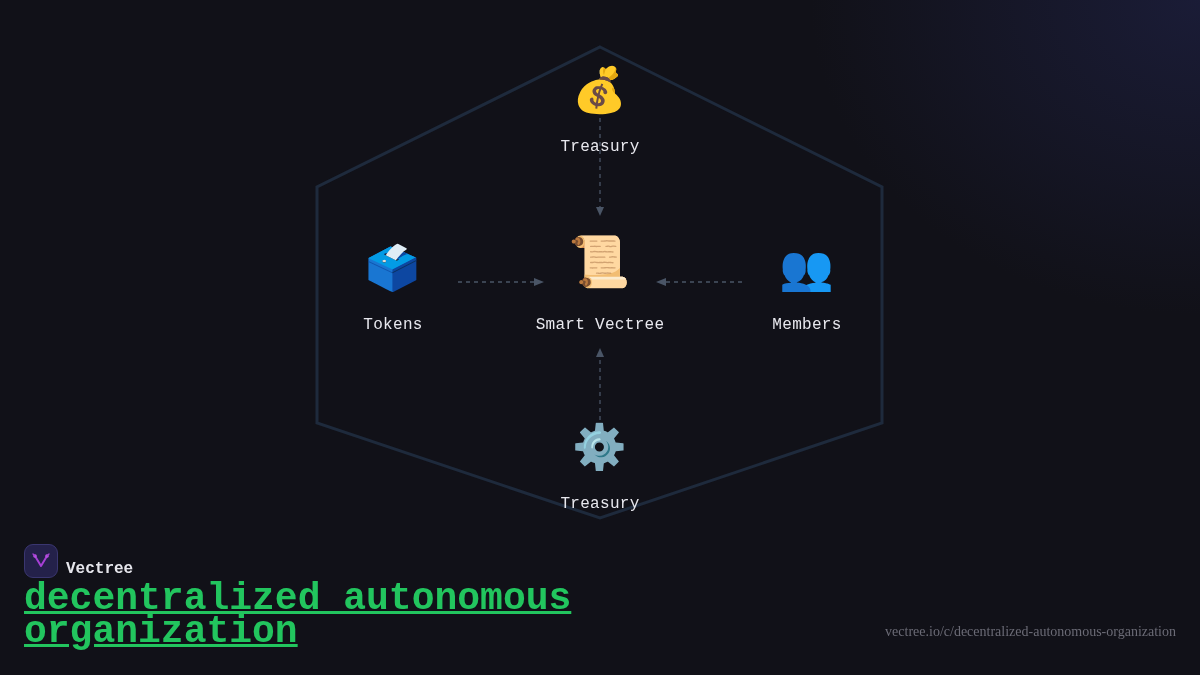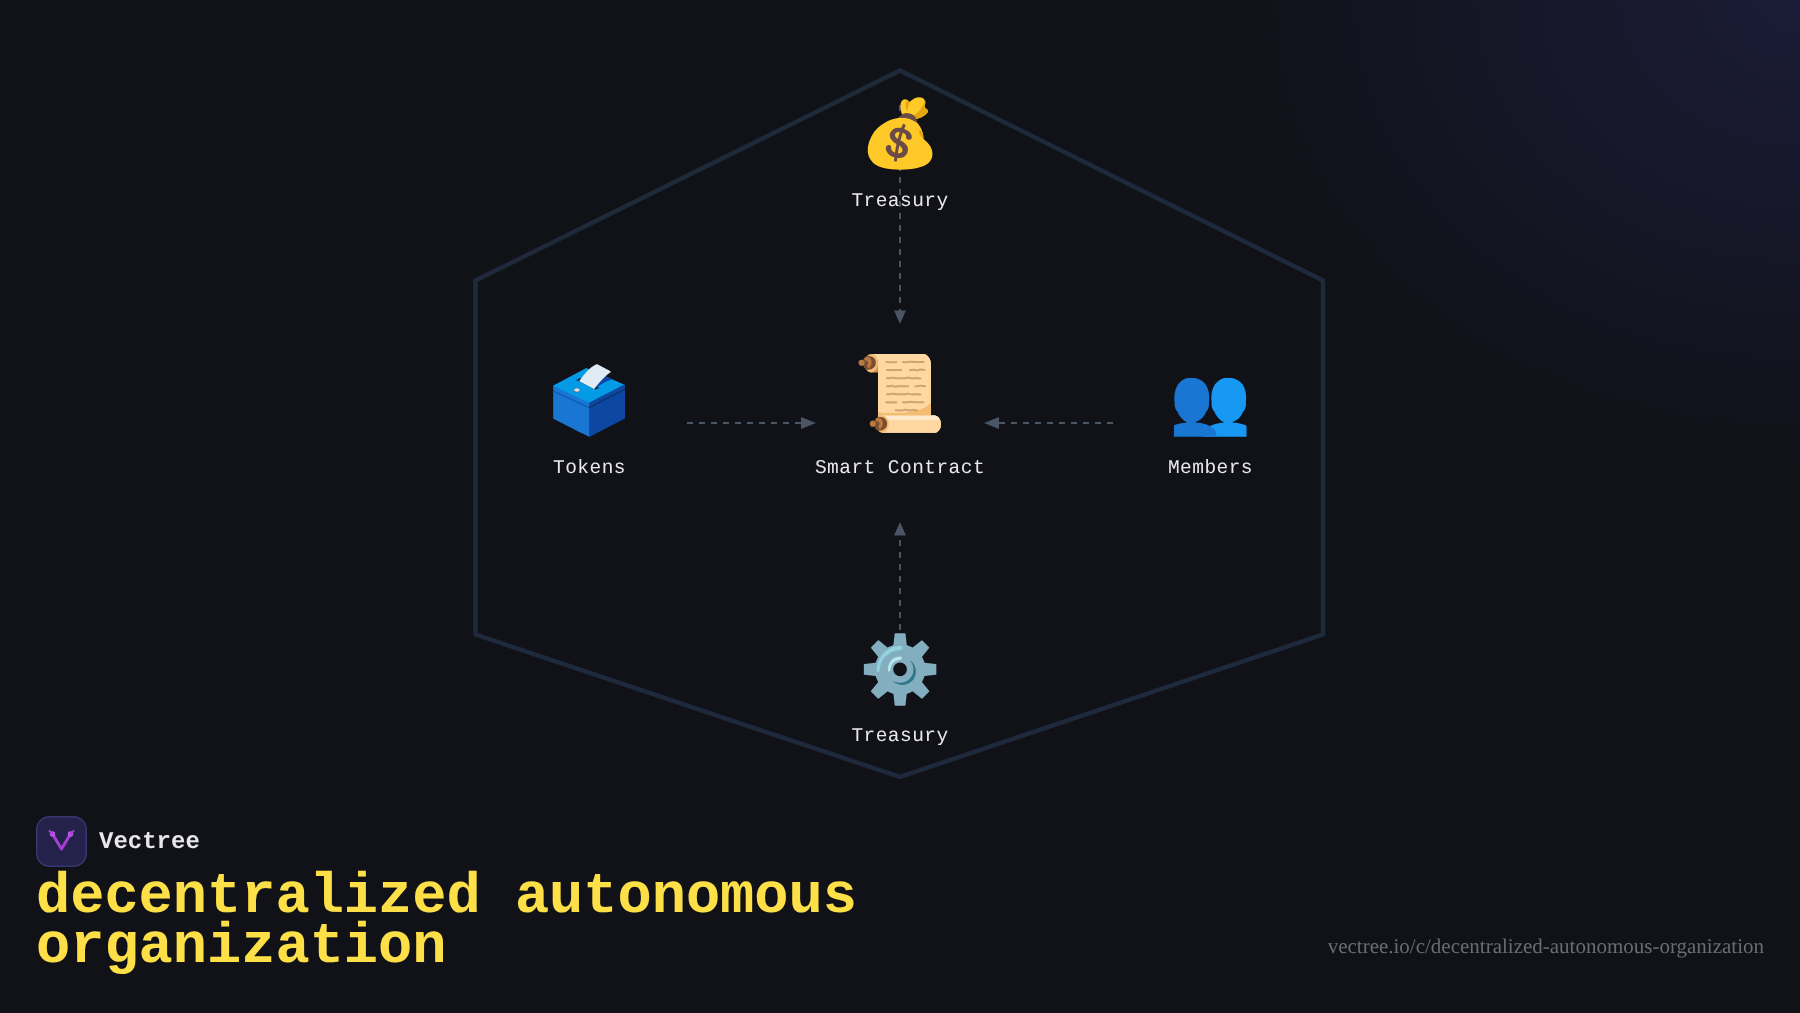--- a/index.html
+++ b/index.html
@@ -16,32 +16,32 @@
   svg.diagram { position:absolute; left:0; top:0; }
   .node {
     position:absolute; transform:translateX(-50%);
     display:flex; flex-direction:column; align-items:center;
   }
   .node .emoji {
     font-size:44px; line-height:52px; height:52px;
     font-family:"DejaVu Sans",sans-serif;
   }
   .node .label {
-    color:#e8e8ee; font-size:13px; letter-spacing:0.3px; margin-top:10px; white-space:nowrap;
+    color:#e8e8ee; font-size:16px; letter-spacing:0.3px; margin-top:22px; white-space:nowrap;
   }
-  .brand { position:absolute; left:24px; top:544px; display:flex; align-items:center; }
+  .brand { position:absolute; left:24px; top:544px; display:flex; align-items:flex-end; }
   .logo {
     width:34px; height:34px; border-radius:9px;
     background:#24214a; border:1px solid #3a3670; box-sizing:border-box;
     display:flex; align-items:center; justify-content:center;
   }
   .brand-name { color:#e6e6ec; font-weight:bold; font-size:16px; margin-left:8px; }
   .title {
     position:absolute; left:24px; top:582px; width:620px;
-    color:#fde047; font-weight:bold; font-size:38px; line-height:33px;
+    color:#22c55e; font-weight:bold; font-size:38px; line-height:33px;text-decoration:underline;
   }
   .url { position:absolute; right:24px; top:624px; color:#6b6b76; font-size:14px;font-family:Liberation Serif, serif; }
 </style>
 </head>
 <body>
 
 <div class="bg-glow"></div>
 
 <svg class="diagram" width="1200" height="675">
   <polygon points="600,47 882,187 882,423 600,518 317,423 317,187" fill="none" stroke="#1e2a3c" stroke-width="3"></polygon>
@@ -72,21 +72,21 @@
   <span class="label">Treasury</span>
 </div>
 
 <div class="node" style="left:393px; top:242px;">
   <span class="emoji">🗳️</span>
   <span class="label">Tokens</span>
 </div>
 
 <div class="node" style="left:600px; top:230px;">
   <span class="emoji" style="font-size:50px; line-height:64px; height:64px;">📜</span>
-  <span class="label">Smart Contract</span>
+  <span class="label">Smart Vectree</span>
 </div>
 
 <div class="node" style="left:807px; top:242px;">
   <span class="emoji">👥</span>
   <span class="label">Members</span>
 </div>
 
 <div class="node" style="left:600px; top:421px;">
   <span class="emoji">⚙️</span>
   <span class="label">Treasury</span>

